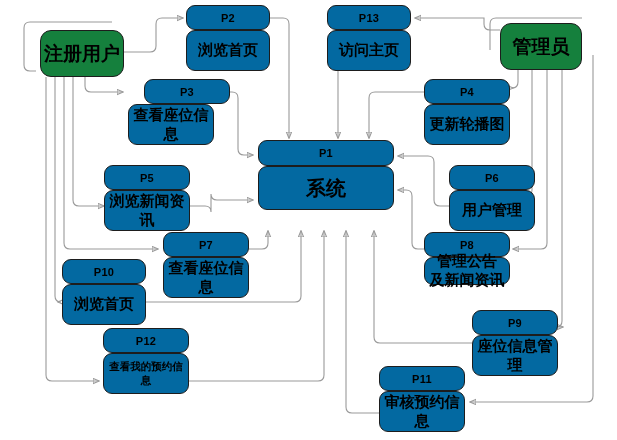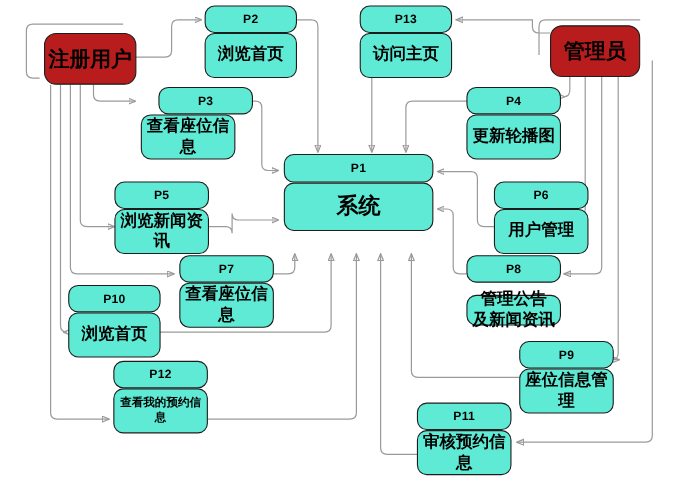--- a/index.html
+++ b/index.html
@@ -33,21 +33,21 @@
     z-index: 2;
     box-sizing: border-box;
   }
   .cap, .body {
     position: absolute;
     left: 0;
     width: 100%;
     box-sizing: border-box;
     border: 1.3px solid #1d1d1d;
     border-radius: 9px;
-    background: #5eead4;
+    background: #0369a1;
     display: flex;
     align-items: center;
     justify-content: center;
     text-align: center;
     color: #000000;
   }
   .cap {
     top: 0;
     font-size: 11px;
     font-weight: bold;
@@ -58,21 +58,21 @@
     font-weight: bold;
     line-height: 1.25;
     padding: 2px 4px;
   }
   
   .actor {
     position: absolute;
     z-index: 2;
     border: 1.3px solid #1d1d1d;
     border-radius: 11px;
-    background: #b91c1c;
+    background: #15803d;
     display: flex;
     align-items: center;
     justify-content: center;
     font-size: 19px;
     font-weight: bold;
     color: #000000;
     box-sizing: border-box;
   }
   
   .sysbody {
@@ -183,21 +183,21 @@
     <div class="body" style="top:25px; height:41px;">用户管理</div>
   </div>
 
   <div class="node" style="left:163px; top:232px; width:86px; height:66px;">
     <div class="cap" style="height:25px;">P7</div>
     <div class="body" style="top:25px; height:41px;">查看座位信息</div>
   </div>
 
   <div class="node" style="left:424px; top:232px; width:86px; height:69px;">
     <div class="cap" style="height:25px;">P8</div>
-    <div class="body" style="top:36px; height:28px; white-space:pre-line;">管理公告
+    <div class="body" style="top:25px; height:28px; white-space:pre-line;">管理公告
 及新闻资讯</div>
   </div>
 
   <div class="node" style="left:472px; top:310px; width:86px; height:66px;">
     <div class="cap" style="height:25px;">P9</div>
     <div class="body" style="top:25px; height:41px;">座位信息管理</div>
   </div>
 
   <div class="node" style="left:62px; top:259px; width:84px; height:84px;">
     <div class="cap" style="height:25px;">P10</div>

